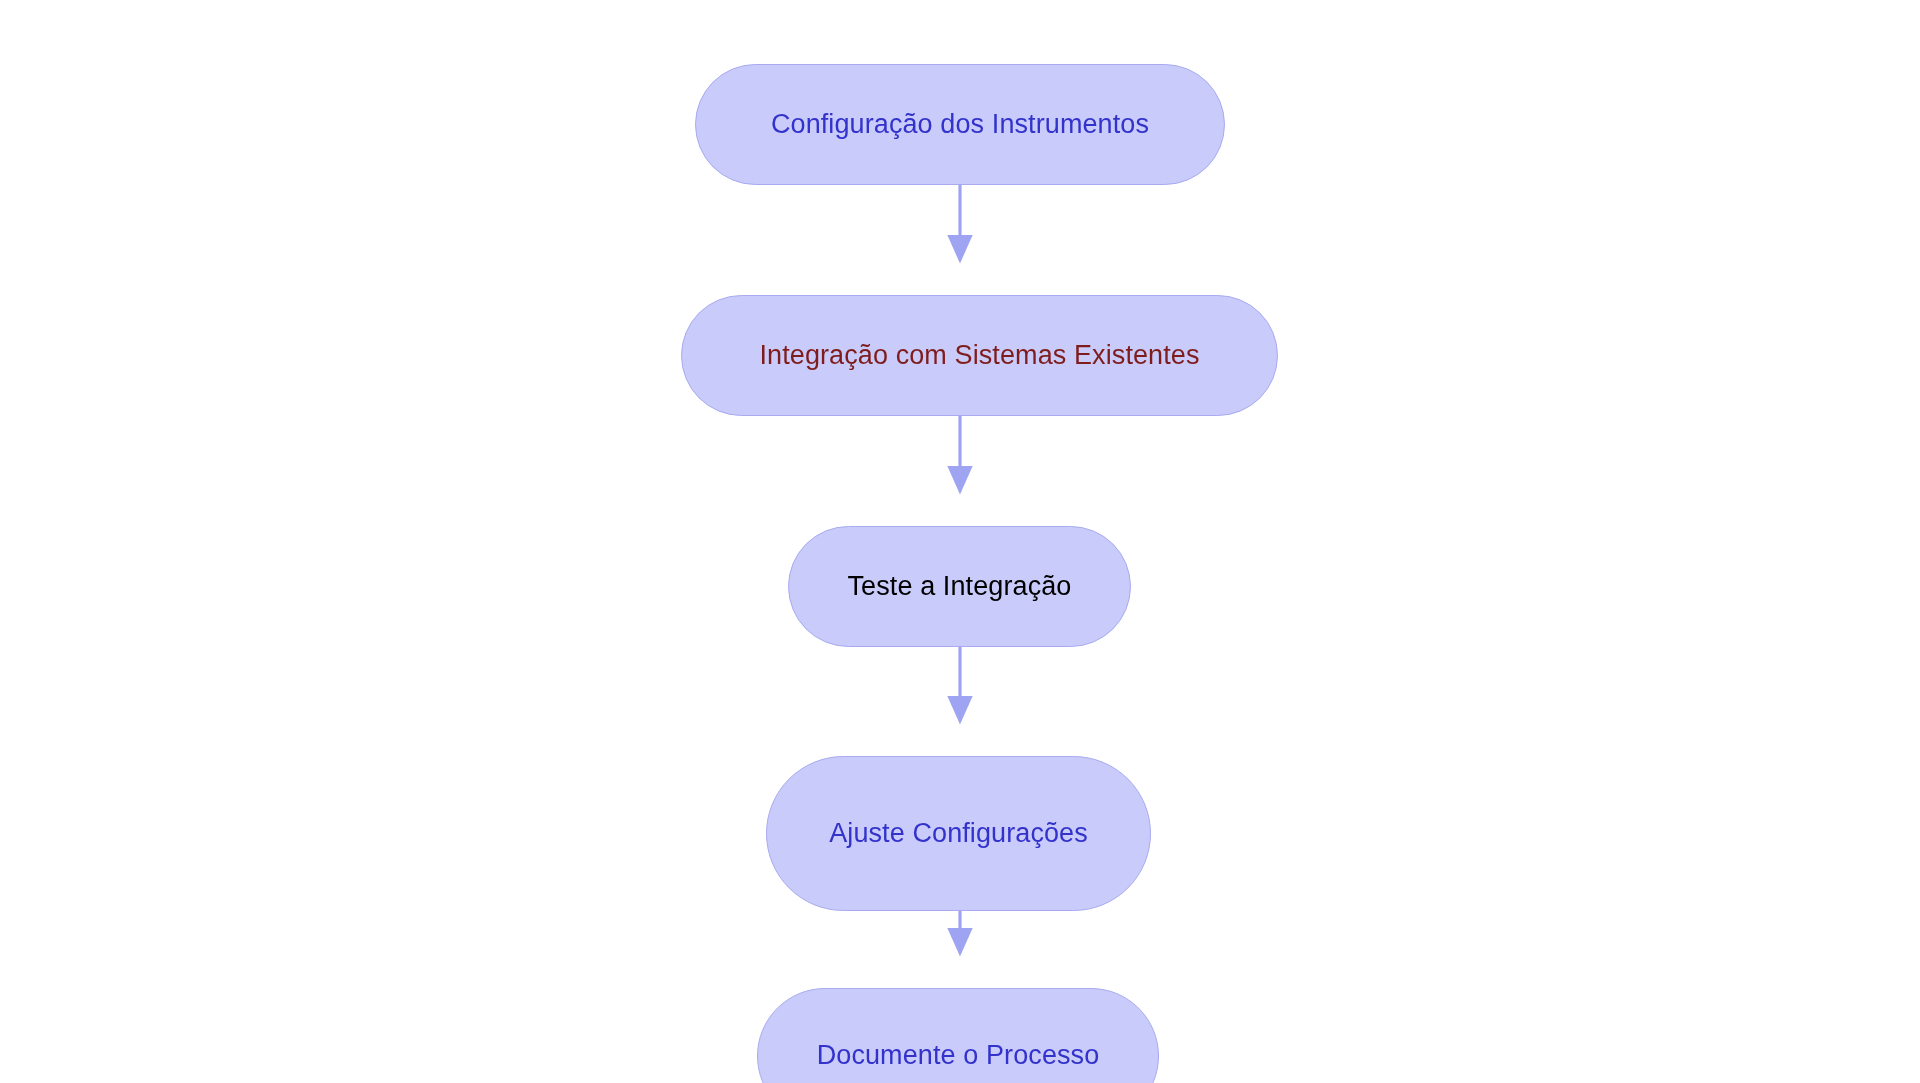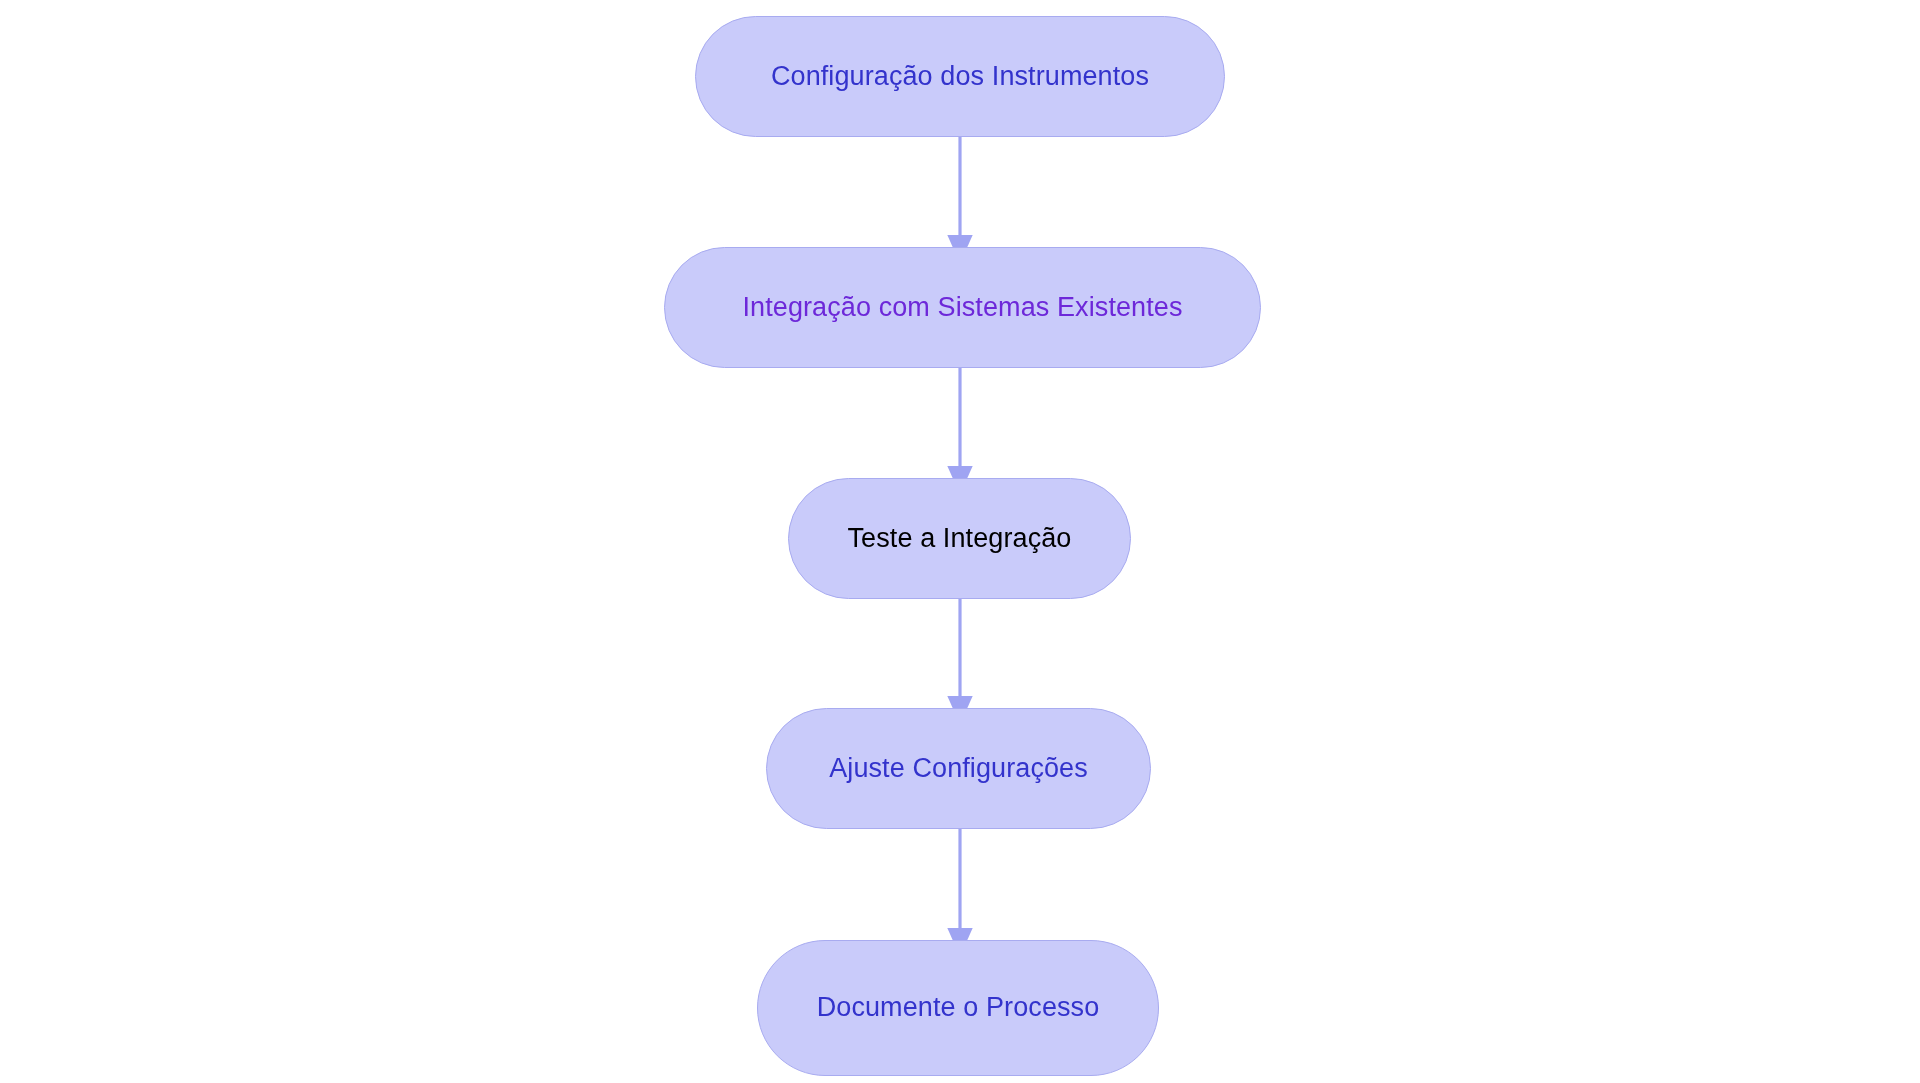--- a/index.html
+++ b/index.html
@@ -37,20 +37,21 @@
     background: #c9cbfa;
     border: 1.6px solid #a8abf0;
     border-radius: 999px;
     color: #3333cc;
     font-size: 27px;
     font-weight: 400;
     letter-spacing: 0.1px;
     line-height: 1.1;
     white-space: nowrap;
     font-family: "Liberation Sans", sans-serif;
+    margin-top: 48px;
   }
   .flow-node-label {
     display: block;
     padding: 0 14px;
   }
 </style>
 </head>
 <body>
 
 <div id="flow-canvas">
@@ -66,27 +67,27 @@
         <line x1="960" y1="368" x2="960" y2="467" stroke="#9fa4f2" stroke-width="3.2" marker-end="url(#arrowhead)"></line>
         <line x1="960" y1="599" x2="960" y2="697" stroke="#9fa4f2" stroke-width="3.2" marker-end="url(#arrowhead)"></line>
         <line x1="960" y1="829" x2="960" y2="929" stroke="#9fa4f2" stroke-width="3.2" marker-end="url(#arrowhead)"></line>
       </g>
   </svg>
 
   <div id="nodes-group">
       <div class="flow-node" style="left: 695px; top: 16px; width: 530px; height: 121px; background: rgb(201, 203, 250); border-color: rgb(168, 171, 240); color: rgb(51, 51, 204);">
         <span class="flow-node-label">Configuração dos Instrumentos</span>
       </div>
-      <div class="flow-node" style="left: 664px; top: 247px; width: 597px; height: 121px; background: rgb(201, 203, 250); border-color: rgb(168, 171, 240); color: #6d28d9;">
+      <div class="flow-node" style="left: 681px; top: 247px; width: 597px; height: 121px; background: rgb(201, 203, 250); border-color: rgb(168, 171, 240); color: #7f1d1d;">
         <span class="flow-node-label">Integração com Sistemas Existentes</span>
       </div>
       <div class="flow-node" style="left: 788px; top: 478px; width: 343px; height: 121px; background: rgb(201, 203, 250); border-color: rgb(168, 171, 240); color: #000000;">
         <span class="flow-node-label">Teste a Integração</span>
       </div>
-      <div class="flow-node" style="left: 766px; top: 708px; width: 385px; height: 121px; background: rgb(201, 203, 250); border-color: rgb(168, 171, 240); color: rgb(51, 51, 204);">
+      <div class="flow-node" style="left: 766px; top: 708px; width: 385px; height: 155px; background: rgb(201, 203, 250); border-color: rgb(168, 171, 240); color: rgb(51, 51, 204);">
         <span class="flow-node-label">Ajuste Configurações</span>
       </div>
       <div class="flow-node" style="left: 757px; top: 940px; width: 402px; height: 136px; background: rgb(201, 203, 250); border-color: rgb(168, 171, 240); color: rgb(51, 51, 204);">
         <span class="flow-node-label">Documente o Processo</span>
       </div>
     </div>
 
 </div>
 
 </body></html>

